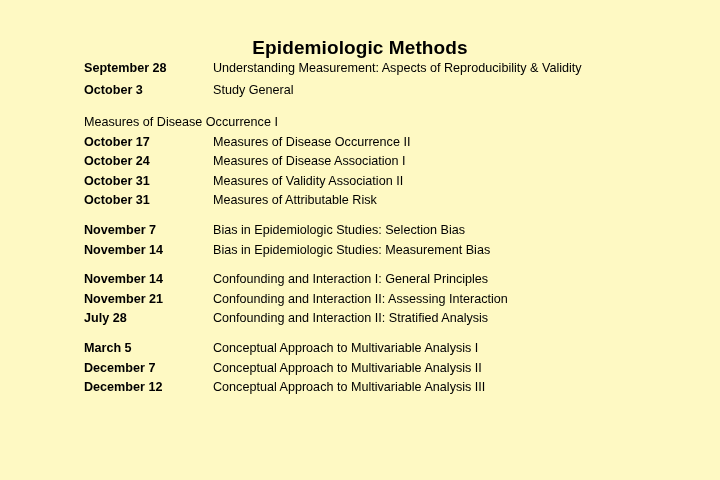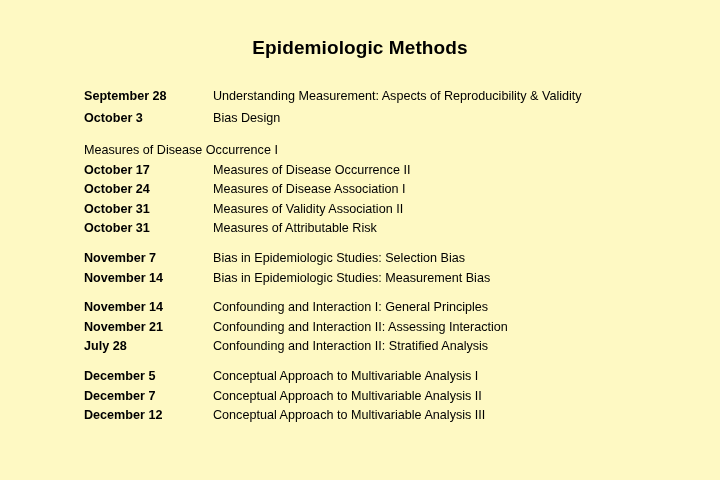--- a/index.html
+++ b/index.html
@@ -28,21 +28,21 @@
     text-align: center;
     font-size: 19px;
     font-weight: bold;
     letter-spacing: 0.1px;
     line-height: 24px;
     white-space: nowrap;
   }
   .schedule {
     position: absolute;
     left: 84px;
-    top: 88px;
+    top: 60px;
     width: 620px;
   }
   .sched-group {
     margin: 0;
     padding: 0;
   }
   .sched-group.gap-lead {
     margin-top: 10px;
   }
   .sched-group.lead-block .sched-row {
@@ -77,21 +77,21 @@
 
   <div class="schedule">
 
     <div class="sched-group lead-block">
       <div class="sched-row">
         <div class="sched-date">September 28</div>
         <div class="sched-topic">Understanding Measurement:  Aspects of Reproducibility &amp; Validity</div>
       </div>
       <div class="sched-row">
         <div class="sched-date">October 3</div>
-        <div class="sched-topic">Bias Design</div>
+        <div class="sched-topic">Study General</div>
       </div>
     </div>
 
     <div class="sched-group gap-lead">
       <div class="sched-row">
         <div class="sched-topic">Measures of Disease Occurrence I</div>
       </div>
       <div class="sched-row">
         <div class="sched-date">October 17</div>
         <div class="sched-topic">Measures of Disease Occurrence II</div>
@@ -131,21 +131,21 @@
         <div class="sched-topic">Confounding and Interaction II:  Assessing Interaction</div>
       </div>
       <div class="sched-row">
         <div class="sched-date">July 28</div>
         <div class="sched-topic">Confounding and Interaction II:  Stratified Analysis</div>
       </div>
     </div>
 
     <div class="sched-group gap-lead">
       <div class="sched-row">
-        <div class="sched-date">December 5</div>
+        <div class="sched-date">March 5</div>
         <div class="sched-topic">Conceptual Approach to Multivariable Analysis I</div>
       </div>
       <div class="sched-row">
         <div class="sched-date">December 7</div>
         <div class="sched-topic">Conceptual Approach to Multivariable Analysis II</div>
       </div>
       <div class="sched-row">
         <div class="sched-date">December 12</div>
         <div class="sched-topic">Conceptual Approach to Multivariable Analysis III</div>
       </div>

